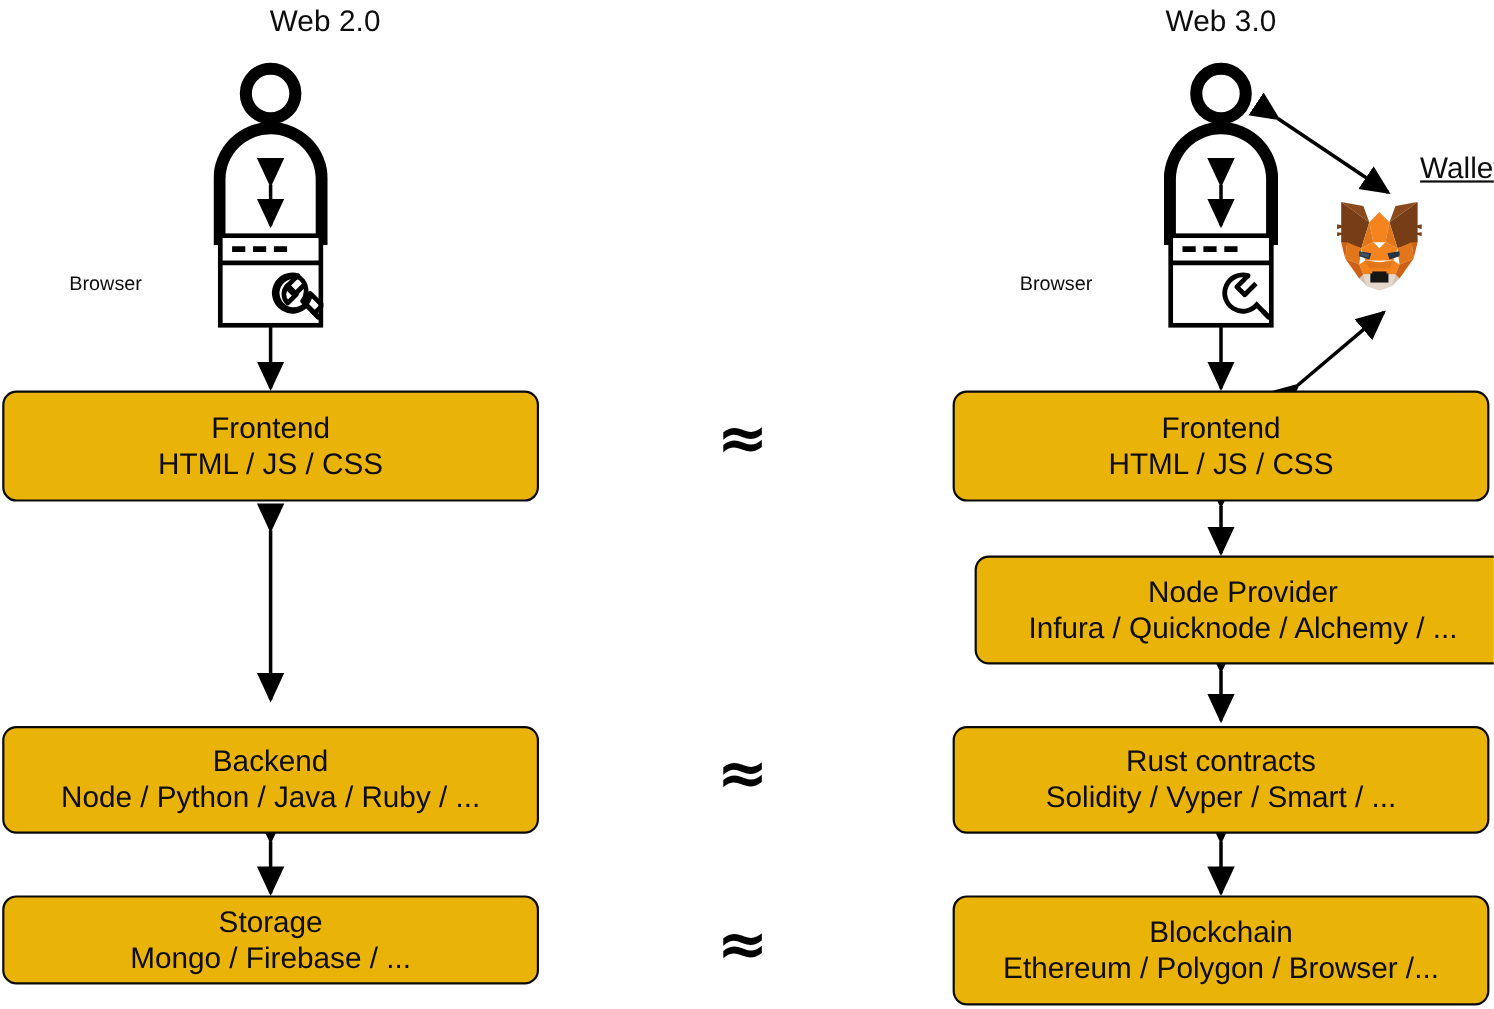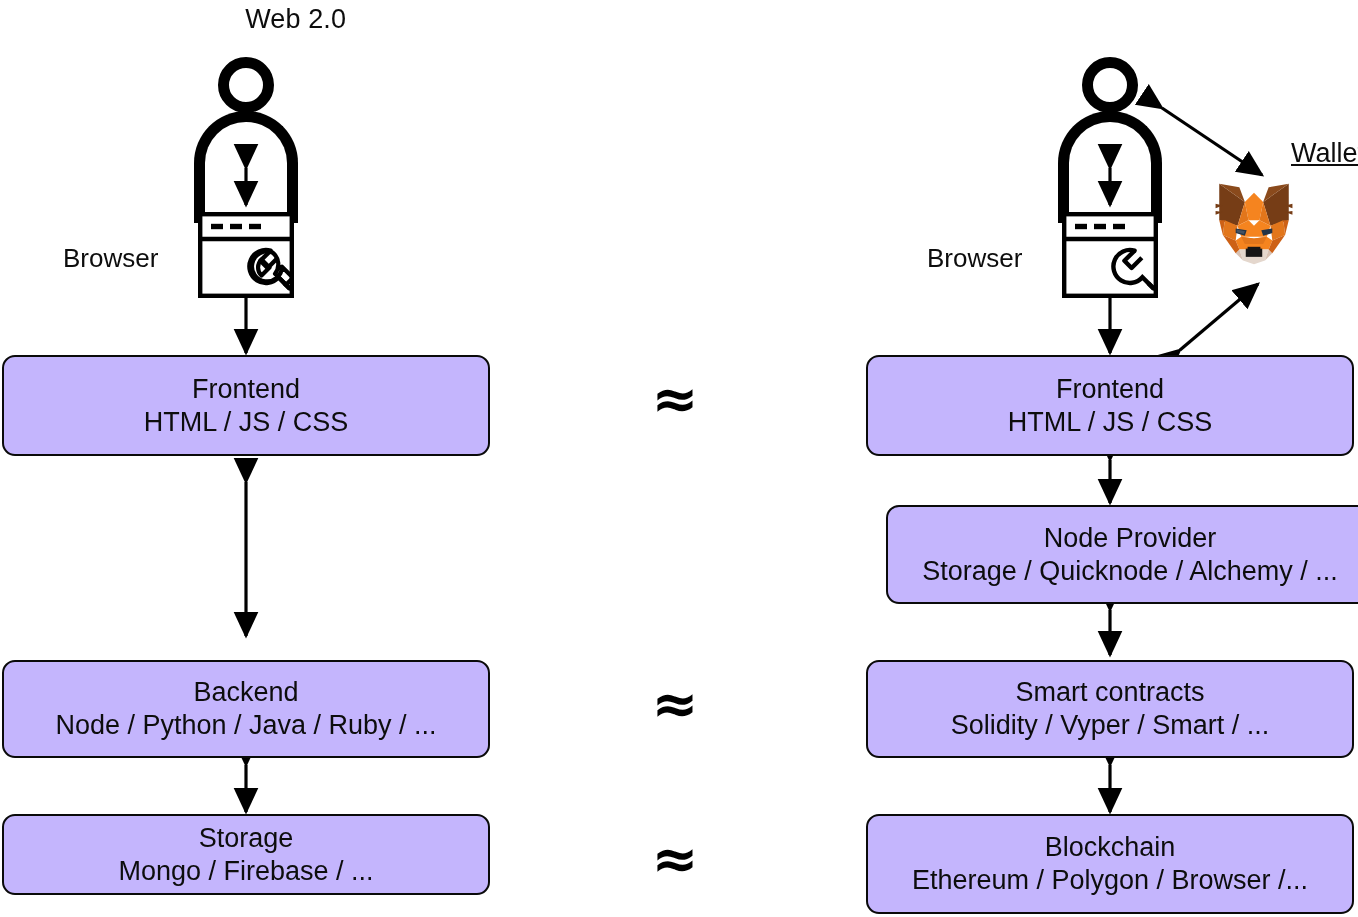--- a/index.html
+++ b/index.html
@@ -25,30 +25,30 @@
   }
   .person .body{
     position:absolute;left:0;top:54px;width:104px;height:112px;
     border:11px solid #000;border-radius:52px 52px 0 0;box-sizing:border-box;
     border-bottom:none;
   }
 
   
   .browser-icon{position:absolute;width:96px;height:86px;}
   .browser-label{
-    position:absolute;font-size:26px;line-height:30px;white-space:nowrap;color:#0d0d0d;
+    position:absolute;font-size:18px;line-height:30px;white-space:nowrap;color:#0d0d0d;
   }
 
   
   .arrow-layer{position:absolute;inset:0;pointer-events:none;}
 
   
   .node-box{
     position:absolute;box-sizing:border-box;
-    background:#c4b5fd;border:2.6px solid #0a0a0a;border-radius:13px;
+    background:#eab308;border:2.6px solid #0a0a0a;border-radius:13px;
     display:flex;flex-direction:column;align-items:center;justify-content:center;
     text-align:center;color:#0d0d0d;
   }
   .node-box .line1{font-size:27px;line-height:33px;white-space:nowrap;}
   .node-box .line2{font-size:27px;line-height:33px;white-space:nowrap;}
 
   
   .approx{
     position:absolute;font-size:56px;line-height:56px;font-weight:bold;
     color:#000;text-align:center;width:80px;
@@ -127,20 +127,21 @@
 
   <div class="node-box" style="left:2px;top:814px;width:488px;height:81px;">
     <div class="line1">Storage</div>
     <div class="line2">Mongo / Firebase / ...</div>
   </div>
 
   <div class="approx" style="left:635px;top:371px;">≈</div>
   <div class="approx" style="left:635px;top:676px;">≈</div>
   <div class="approx" style="left:635px;top:831px;">≈</div>
 
+  <div class="col-title" style="left:1010px;top:4px;width:200px;">Web 3.0</div>
 
   <div class="person" style="left:1058px;top:57px;">
     <div class="head"></div>
     <div class="body"></div>
   </div>
 
   <div class="browser-label" style="left:927px;top:243px;">Browser</div>
 
   <div class="browser-icon" style="left:1062px;top:212px;">
     <svg width="96" height="86" viewBox="0 0 96 86">
@@ -200,25 +201,25 @@
     </svg>
   </div>
 
   <div class="node-box" style="left:866px;top:355px;width:488px;height:101px;">
     <div class="line1">Frontend</div>
     <div class="line2">HTML / JS / CSS</div>
   </div>
 
   <div class="node-box" style="left:866px;top:505px;width:488px;height:99px;margin-left:20px;">
     <div class="line1">Node Provider</div>
-    <div class="line2">Storage / Quicknode / Alchemy / ...</div>
+    <div class="line2">Infura / Quicknode / Alchemy / ...</div>
   </div>
 
   <div class="node-box" style="left:866px;top:660px;width:488px;height:98px;">
-    <div class="line1">Smart contracts</div>
+    <div class="line1">Rust contracts</div>
     <div class="line2">Solidity / Vyper / Smart / ...</div>
   </div>
 
   <div class="node-box" style="left:866px;top:814px;width:488px;height:100px;">
     <div class="line1">Blockchain</div>
     <div class="line2">Ethereum / Polygon / Browser /...</div>
   </div>
 
 </div>
 

